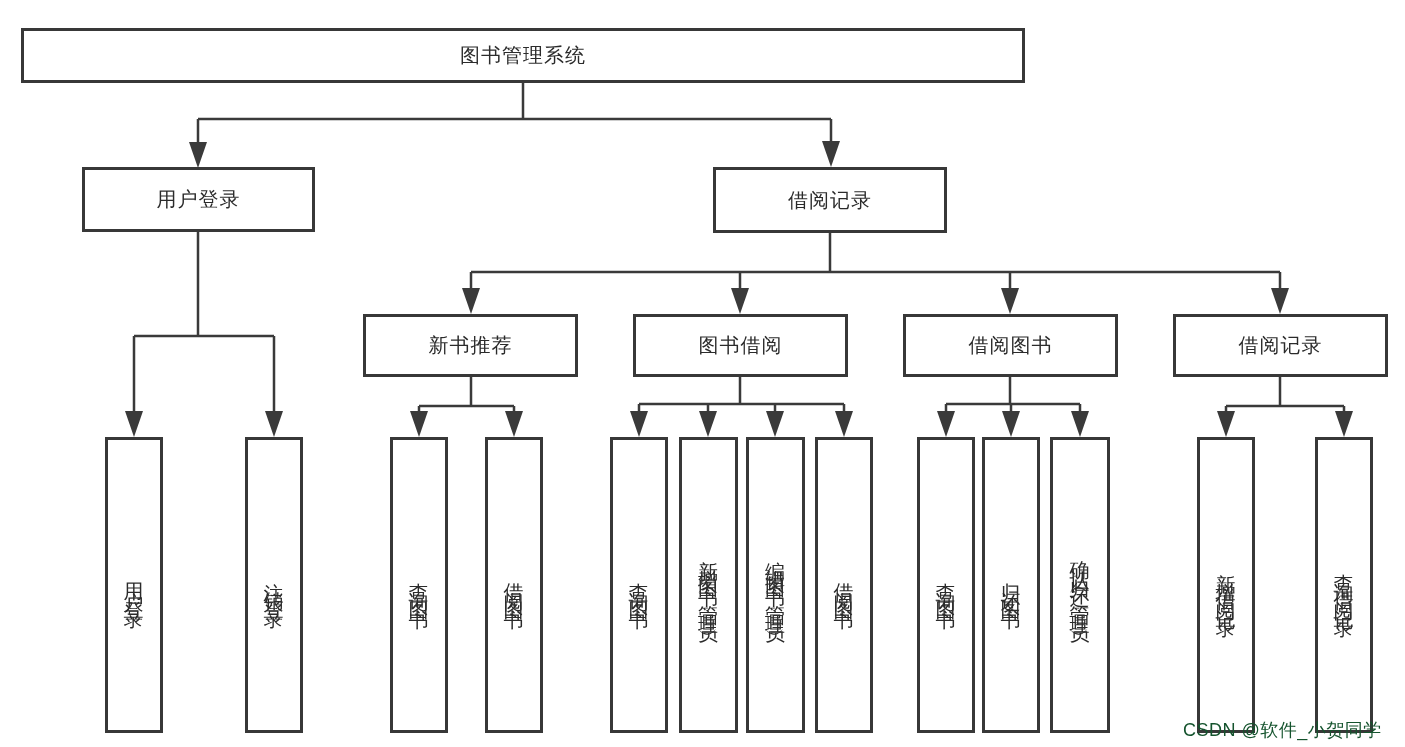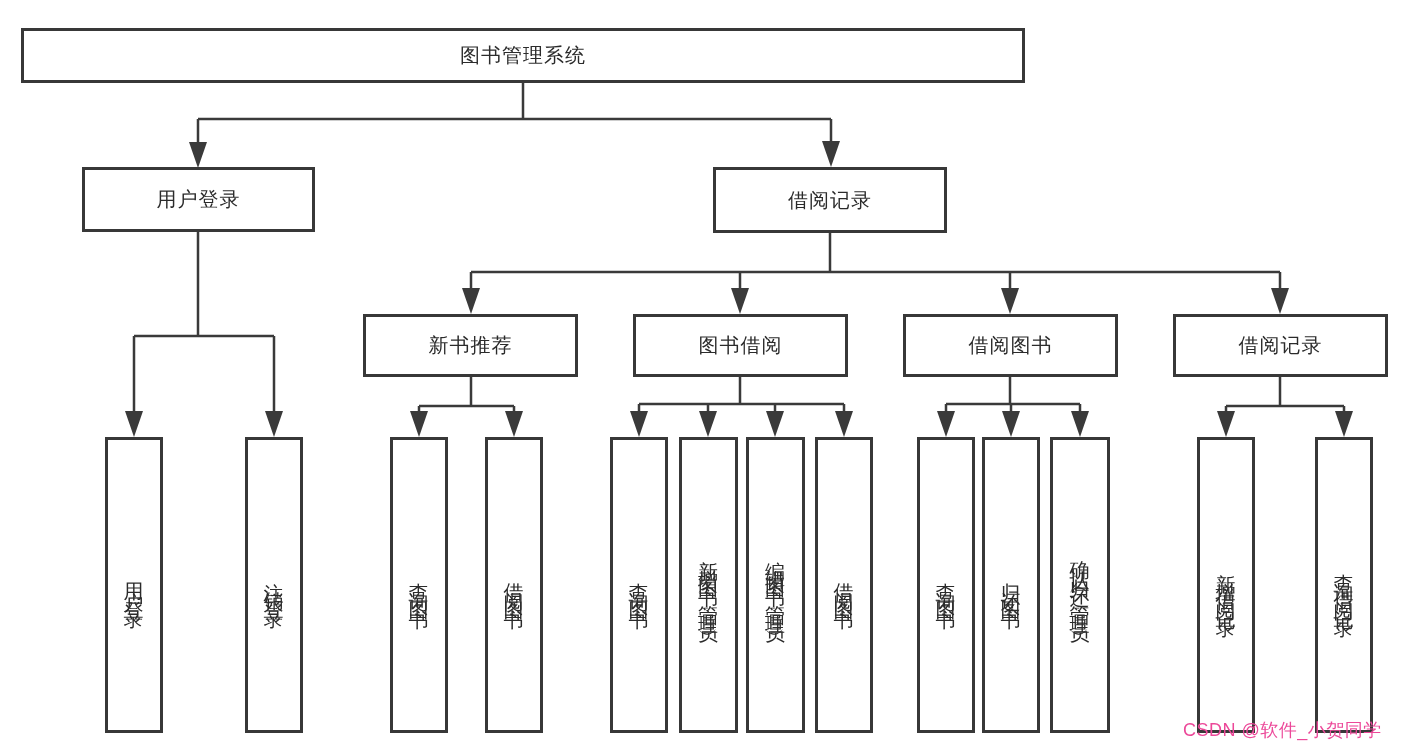--- a/index.html
+++ b/index.html
@@ -41,21 +41,21 @@
   #connectors path{
     stroke:#3a3a3a;
     stroke-width:2.5;
     fill:none;
   }
   #connectors use{ fill:#3a3a3a; }
   #watermark{
     position:absolute;
     left:1183px;top:718px;
     font-size:18px;
-    color:#ec4899;
+    color:#14532d;
     letter-spacing:0.5px;
     white-space:nowrap;
     z-index:10;
   }
 </style>
 </head>
 <body>
 
 <div id="stage">
 

